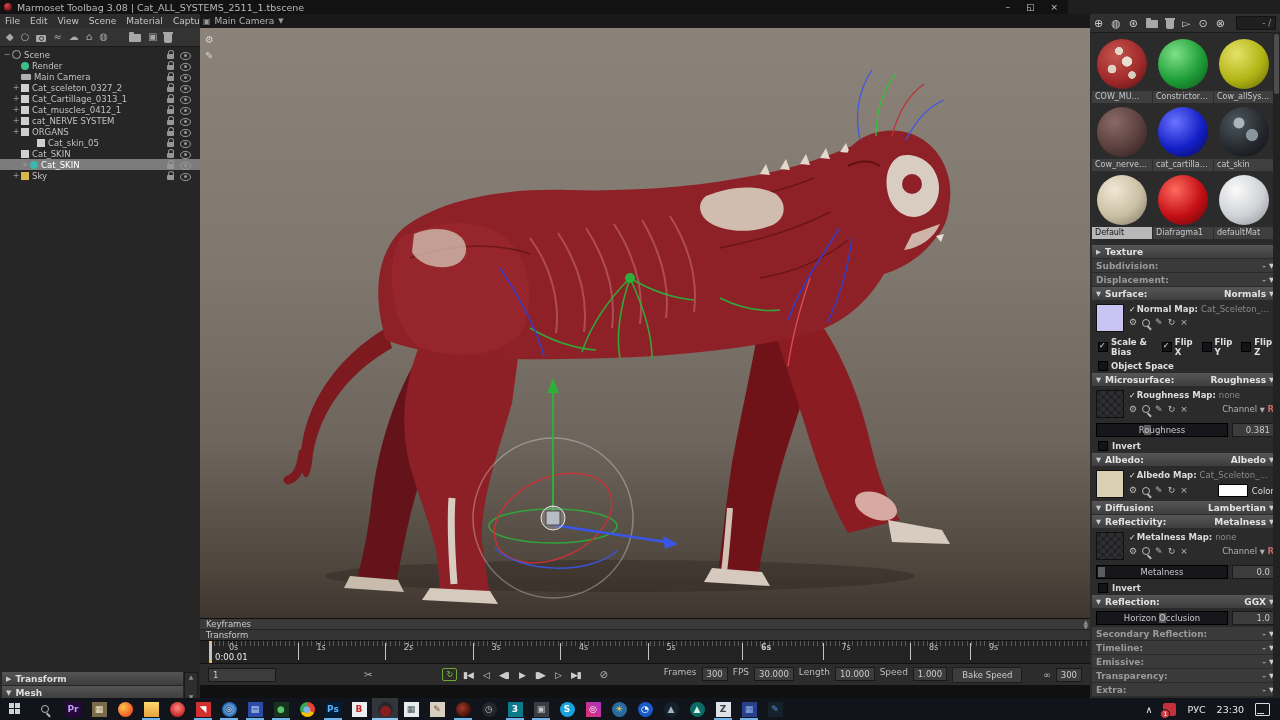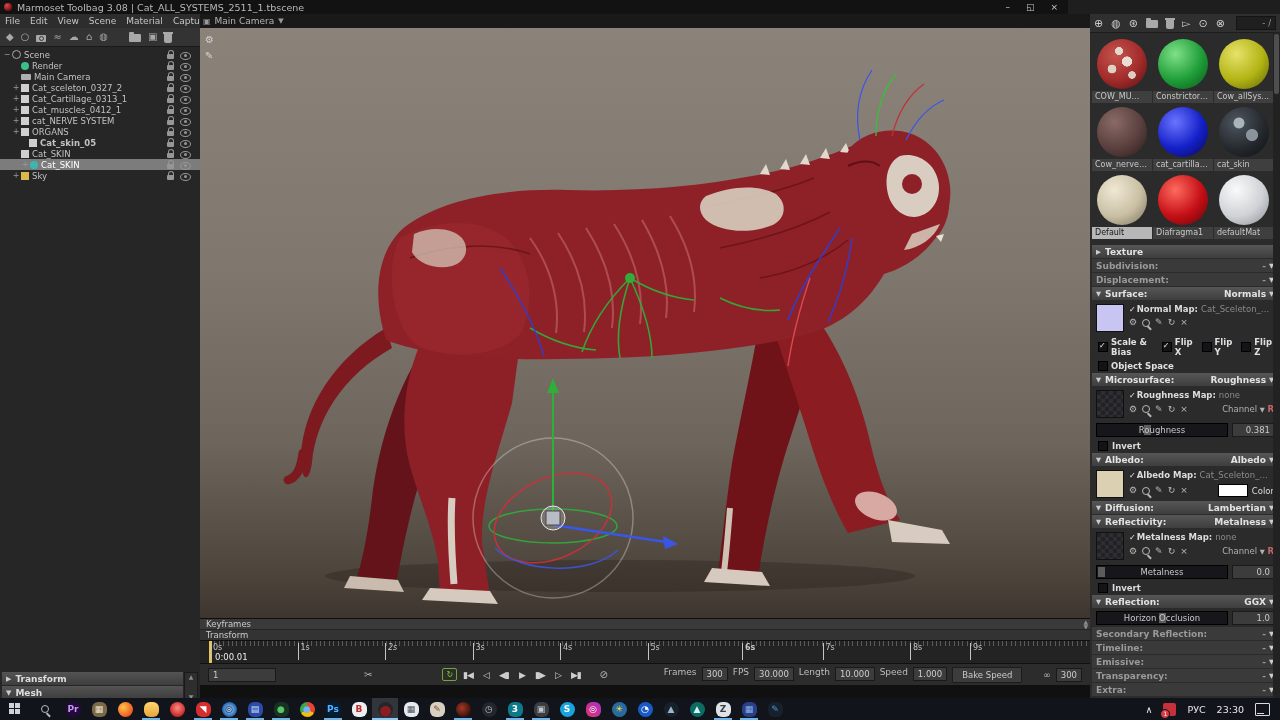--- a/index.html
+++ b/index.html
@@ -48,21 +48,21 @@
   .vpicons{position:absolute;left:5px;top:6px;display:flex;flex-direction:column;gap:5px;color:#d2d2d2;font-size:10px}
   
   .kfrow{position:absolute;left:200px;top:618px;width:890px;height:11px;background:#3a3a3a;border-top:1px solid #0e0e0e;
          color:#cacaca;font-size:8.5px;display:flex;align-items:center;padding-left:6px;box-sizing:border-box}
   .tlrow{position:absolute;left:200px;top:629px;width:890px;height:11px;background:#333;border-top:1px solid #242424;
          color:#cacaca;font-size:8.5px;display:flex;align-items:center;padding-left:6px;box-sizing:border-box}
   .scrollarrows{position:absolute;right:2px;top:0;color:#8e8e8e;font-size:6px;line-height:5px;text-align:center}
   .ruler{position:absolute;left:200px;top:640px;width:890px;height:23px;background:#232323;border-top:1px solid #101010;overflow:hidden}
   .ruler::before{content:"";position:absolute;left:10px;right:0;top:0;height:5px;
                  background:repeating-linear-gradient(90deg,#5a5a5a 0 1px,transparent 1px 4.4px)}
-  .tick{position:absolute;top:2px;height:17px;border-left:1px solid #c4c4c4;padding-left:2px;font-size:8px;color:#c4c4c4}
+  .tick{position:absolute;top:2px;height:17px;border-left:1px solid #c4c4c4;padding-left:18px;font-size:8px;color:#c4c4c4}
   .ph{position:absolute;left:9px;top:0;bottom:0;width:3px;background:#e8c34a}
   .phlabel{position:absolute;left:15px;bottom:2px;font-size:8.5px;color:#ececec}
   .playbar{position:absolute;left:200px;top:663px;width:890px;height:22px;background:#2c2c2c;border-top:1px solid #111;
            display:flex;align-items:center;color:#bdbdbd;font-size:9px;box-sizing:border-box;padding:0 8px}
   .framebox{width:58px;background:#3c3c3c;border:1px solid #191919;color:#ccc;padding:1px 4px;font-size:8.5px}
   .scissors{margin-left:88px;color:#b4b4b4;font-size:10px}
   .transport{display:flex;align-items:center;gap:3px;margin-left:70px}
   .tbtn{width:15px;text-align:center;color:#cecece;font-size:9px;letter-spacing:-1px}
   .tbtn.green{color:#84c43c;border:1px solid #6fa832;border-radius:2px;font-size:8px;width:13px;height:11px;line-height:11px;letter-spacing:0}
   .turntable{margin-left:16px;color:#b4b4b4;font-size:10px}
@@ -134,21 +134,21 @@
   .cam{width:10px;height:7px;background:#a8a8a8;border-radius:1px;margin-top:2px}
   .cam::after{content:"";position:absolute;top:1.5px;left:3px;width:3px;height:3px;border:1px solid #3a3a3a;border-radius:50%}
   
   .taskbar{position:absolute;left:0;top:698px;width:1280px;height:22px;background:#11151b;display:flex;align-items:center}
   .startbtn{width:30px;height:22px;display:flex;align-items:center;justify-content:center}
   .winlogo{width:12px;height:12px;display:grid;grid-template-columns:5px 5px;grid-template-rows:5px 5px;gap:1px}
   .winlogo span{background:#ccd4da}
   .searchbtn{width:30px;height:22px;display:flex;align-items:center;justify-content:center}
   .ttile{width:26px;height:22px;display:flex;align-items:center;justify-content:center;position:relative}
   .ttile.active{background:rgba(255,255,255,.14)}
-  .appicon{width:15px;height:15px;display:flex;align-items:center;justify-content:center;font-size:9px;font-weight:bold;border-radius:6px;overflow:hidden}
+  .appicon{width:15px;height:15px;display:flex;align-items:center;justify-content:center;font-size:9px;font-weight:bold;border-radius:0;overflow:hidden}
   .appicon.round{border-radius:50%}
   .runbar{position:absolute;left:4px;right:4px;bottom:0;height:2px;background:#6fb3e8}
   .ttile.active .runbar{left:0;right:0;background:#8ec8f4}
   .tray{margin-left:auto;display:flex;align-items:center;gap:11px;padding-right:10px;color:#e8e8e8;font-size:9.5px}
   .badge{width:13px;height:13px;background:#c5303a;border-radius:2px;position:relative}
   .badge i{position:absolute;left:-3px;bottom:-3px;width:8px;height:8px;background:#d23c46;border:1px solid #11151b;
            border-radius:50%;font-style:normal;font-size:6px;color:#fff;line-height:8px;text-align:center}
   .bubble{width:13px;height:11px;border:1px solid #dcdcdc;border-radius:1px;position:relative}
   .bubble::after{content:"";position:absolute;left:1px;bottom:1px;width:7px;height:1px;background:#dcdcdc}
 </style>
@@ -245,21 +245,21 @@
           <span class="cssicon lock"></span>
           <span class="cssicon eye"></span>
         </div>
         <div class="trow" style="padding-left: 12px;">
           <span class="expander">+</span>
           <span class="titem-icon mesh"></span>
           <span class="tlabel">ORGANS</span>
           <span class="cssicon lock"></span>
           <span class="cssicon eye"></span>
         </div>
-        <div class="trow" style="padding-left: 20px; font-weight: bold;">
+        <div class="trow" style="padding-left: 28px;">
           <span class="expander"></span>
           <span class="titem-icon mesh"></span>
           <span class="tlabel">Cat_skin_05</span>
           <span class="cssicon lock"></span>
           <span class="cssicon eye"></span>
         </div>
         <div class="trow" style="padding-left: 12px;">
           <span class="expander"></span>
           <span class="titem-icon mesh"></span>
           <span class="tlabel">Cat_SKIN</span>

